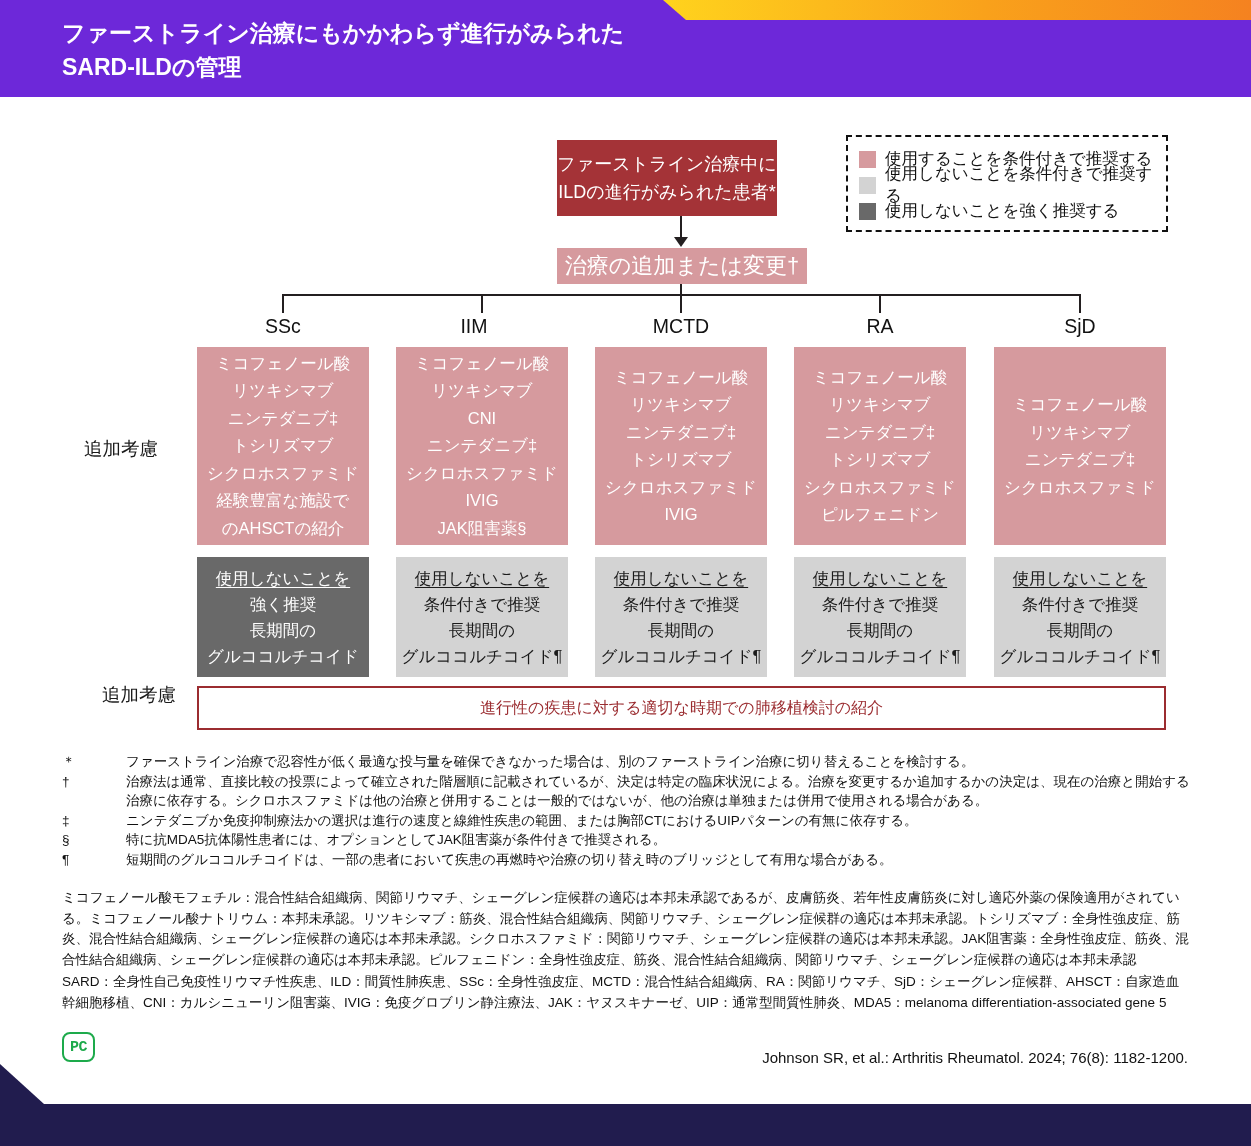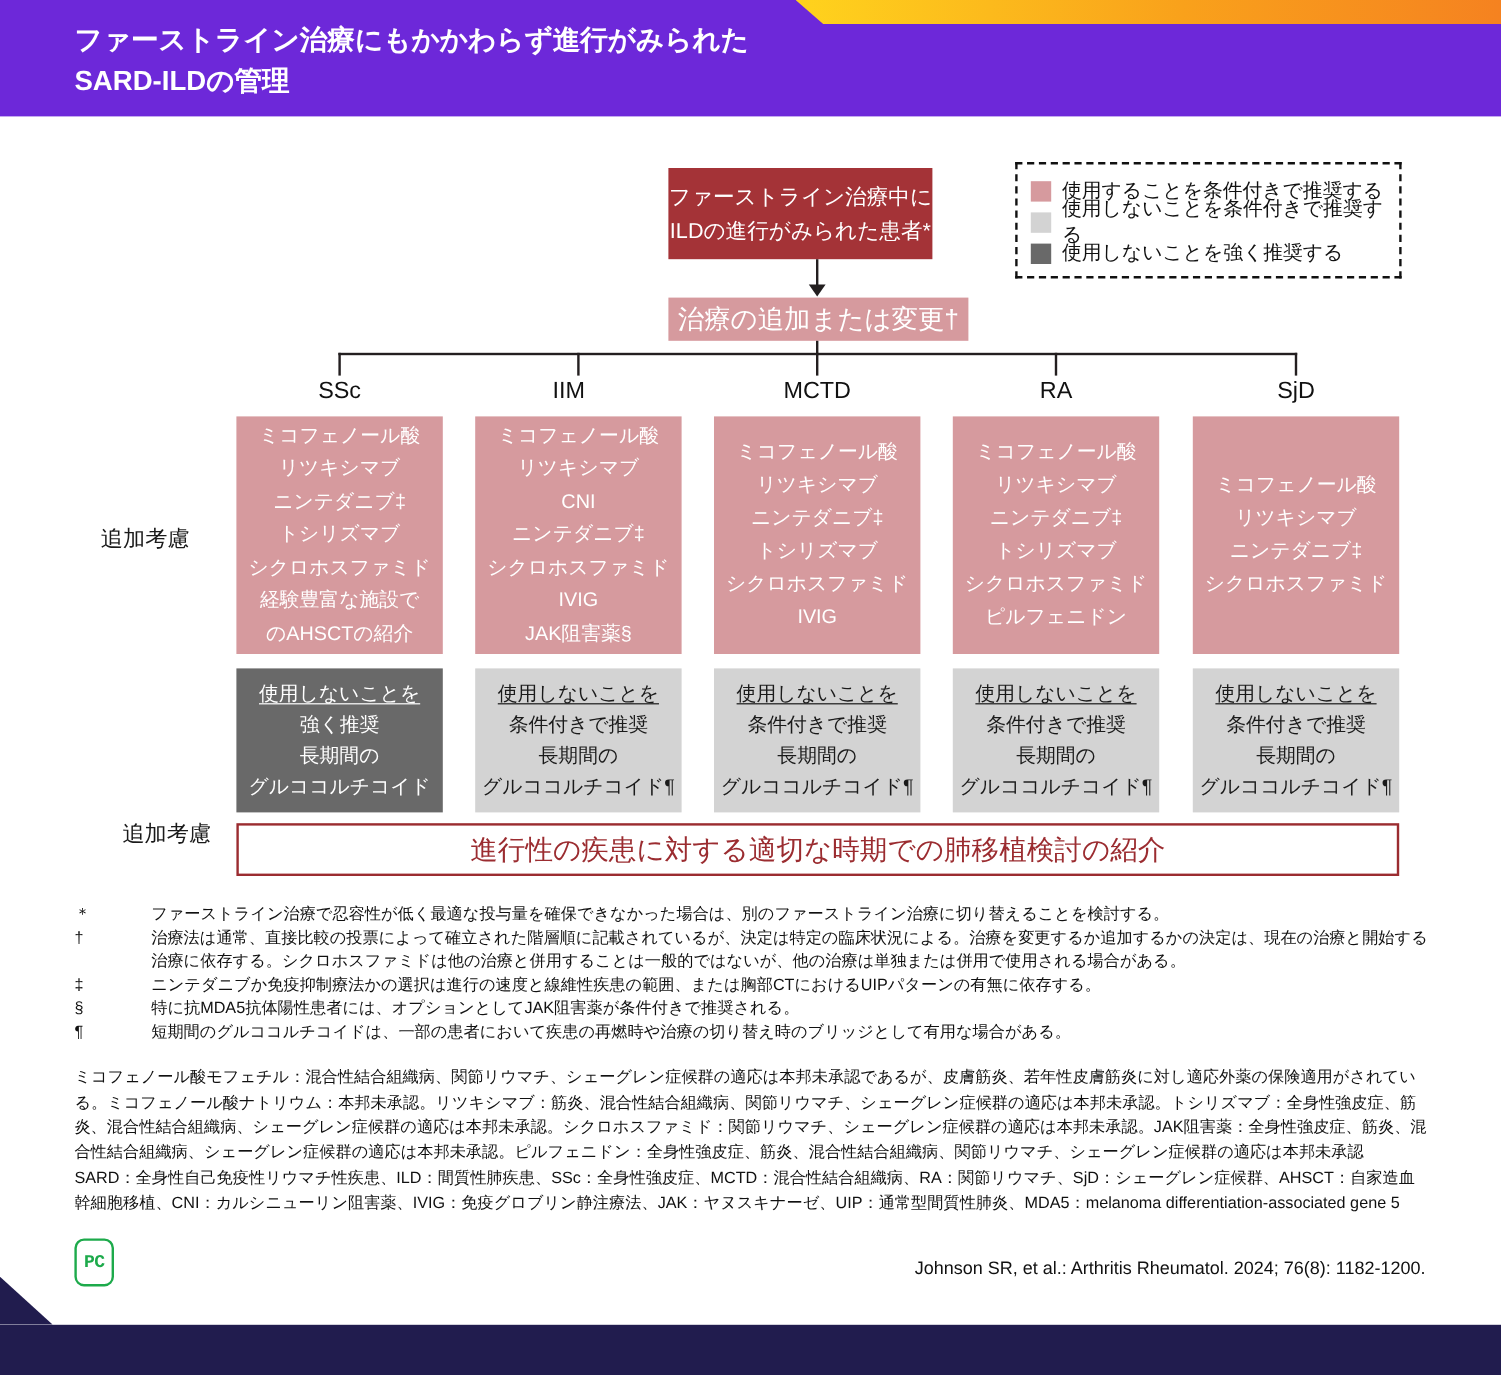--- a/index.html
+++ b/index.html
@@ -27,40 +27,40 @@
   .col-label{position:absolute;top:315px;width:120px;text-align:center;font-size:19.5px;color:#111;}
 
   .treat-box{top:347px;width:172px;height:198px;background:#d69a9e;color:#fff;font-size:16.5px;line-height:27.5px;}
   .rec-box{top:557px;width:172px;height:120px;font-size:16.5px;line-height:26px;}
   .rec-gray{background:#d3d3d3;color:#1a1a1a;}
   .rec-dark{background:#696969;color:#ffffff;}
   .rec-box .u{text-decoration:underline;text-underline-offset:3px;}
 
   .row-label{position:absolute;font-size:18.5px;color:#1a1a1a;}
   .transplant-box{left:197px;top:686px;width:969px;height:44px;border:2px solid #9b2c30;background:#fff;
-                  color:#9b2c30;font-size:23px;}
+                  color:#9b2c30;font-size:16px;}
 
   
   .legend{position:absolute;left:846px;top:135px;width:322px;height:97px;border:2.5px dashed #111;
           box-sizing:border-box;padding:9px 0 0 11px;background:#fff;}
   .legend-row{display:flex;align-items:center;height:26px;}
   .swatch{width:17px;height:17px;margin-right:9px;flex:none;}
   .sw-pink{background:#d69a9e;} .sw-lgray{background:#d3d3d3;} .sw-dgray{background:#696969;}
   .legend-row span.lbl{font-size:16.5px;color:#111;}
 
   
   .footnotes{position:absolute;left:62px;top:752px;width:1130px;font-size:13.5px;line-height:19.5px;color:#111;}
   .fn{display:flex;}
   .fn .mk{flex:none;width:24px;}
   .fn .tx{flex:1;margin-left:40px;}
   .fineprint{position:absolute;left:62px;top:868px;width:1128px;font-size:13.5px;line-height:20.5px;color:#111;margin-top:20px;}
   .fineprint p{margin:0 0 2px 0;}
 
   
-  .logo{position:absolute;left:62px;top:1032px;width:33px;height:40px;border:2.5px solid #1daa4b;border-radius:8px;
+  .logo{position:absolute;left:62px;top:1032px;width:33px;height:30px;border:2.5px solid #1daa4b;border-radius:8px;
         box-sizing:border-box;display:flex;align-items:center;justify-content:center;
         color:#1daa4b;font-weight:bold;font-size:15px;letter-spacing:-0.5px;font-family:"Liberation Mono","DejaVu Sans Mono",monospace;}
   .citation{position:absolute;right:63px;top:1049px;font-size:15px;color:#111;}
   .footer-band{position:absolute;left:0;top:1104px;width:1251px;height:42px;background:#211c4e;}
   .footer-notch{position:absolute;left:0;top:1064px;width:44px;height:40px;background:#211c4e;
                 clip-path:polygon(0 0,100% 100%,0 100%);}
 </style>
 </head>
 <body>
 

